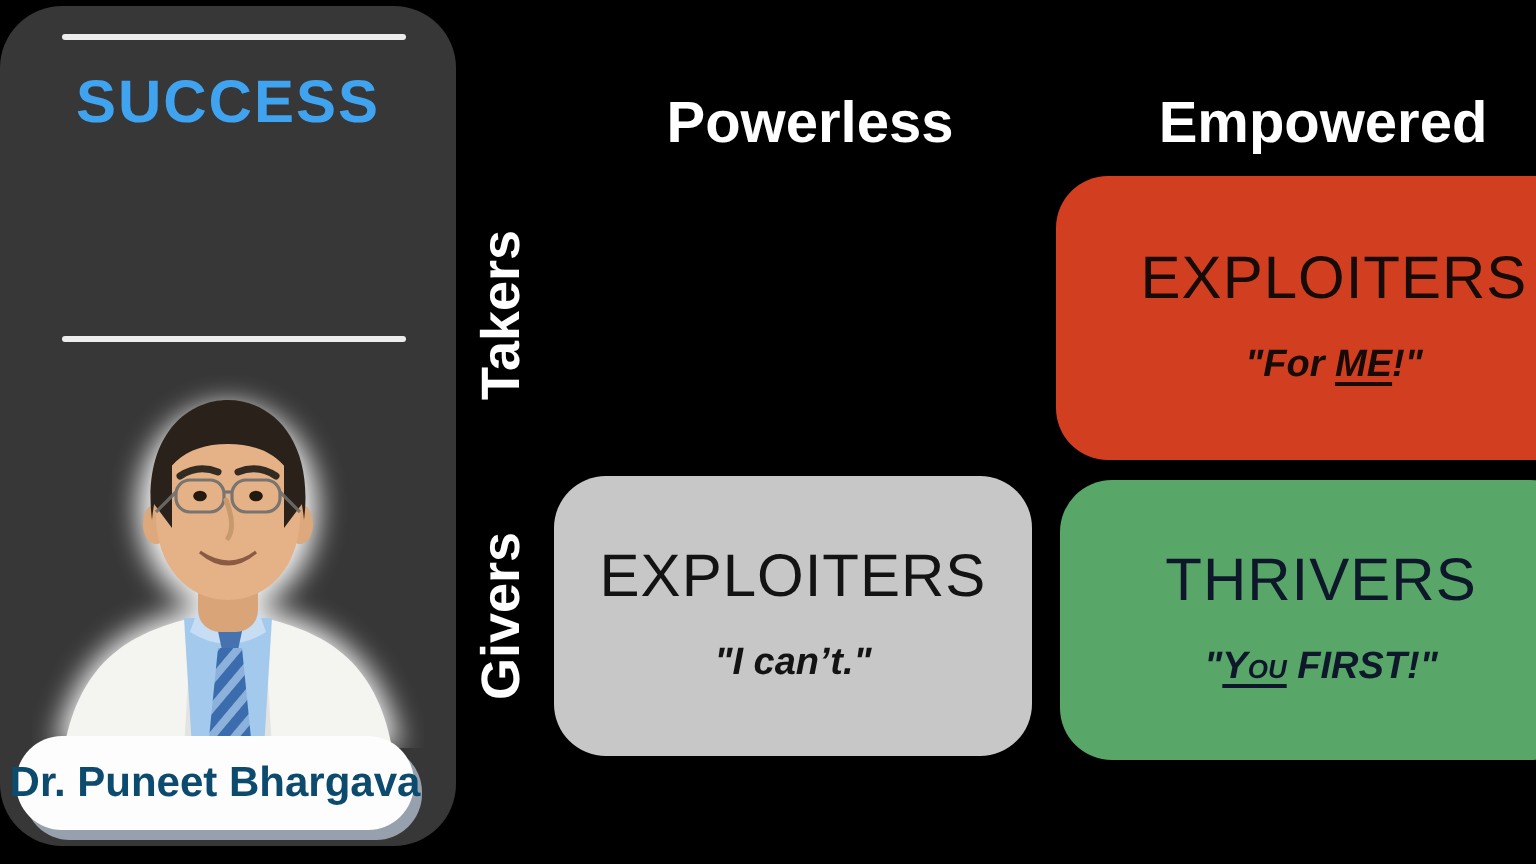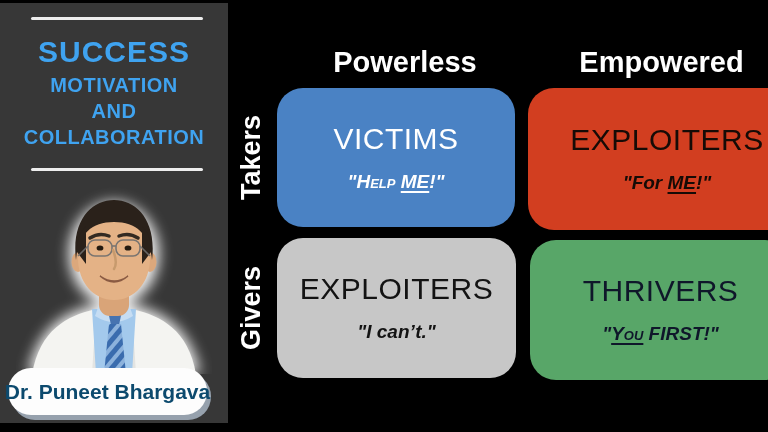--- a/index.html
+++ b/index.html
@@ -1,21 +1,21 @@
 <!DOCTYPE html>
 <html><head>
 <meta charset="utf-8">
 <style>
   html,body{margin:0;padding:0;background:#000;}
   .stage{
     position:relative;width:768px;height:432px;background:#000;
     font-family:"Liberation Sans",sans-serif;overflow:hidden;
   }
   
-  .left-panel{position:absolute;left:0;top:3px;width:228px;height:420px;background:#373737;}
+  .left-panel{position:absolute;left:0;top:3px;width:228px;height:420px;background:#373737;border-radius:31px;}
   .rule{position:absolute;left:31px;width:172px;height:3px;background:#ededed;border-radius:2px;}
   .rule-top{top:14px;}
   .rule-bottom{top:165px;}
   .panel-title{
     position:absolute;top:33px;left:0;width:228px;text-align:center;
     color:#3fa3f0;font-size:30px;line-height:32px;font-weight:800;letter-spacing:1px;
   }
   .panel-subtitle{
     position:absolute;top:69px;left:0;width:228px;text-align:center;
     color:#3fa3f0;font-size:20px;line-height:26px;font-weight:800;letter-spacing:.5px;
@@ -61,25 +61,20 @@
 </head>
 <body>
 
 <div class="stage">
 
   <div class="left-panel">
     <div class="rule rule-top"></div>
 
     <div class="panel-title">SUCCESS</div>
 
-    <div class="panel-subtitle">
-      <div>MOTIVATION</div>
-      <div>AND</div>
-      <div>COLLABORATION</div>
-    </div>
 
     <div class="rule rule-bottom"></div>
 
     <svg class="portrait" viewBox="0 0 196 196" aria-hidden="true">
       <defs>
         <filter id="glowf" x="-40%" y="-40%" width="180%" height="180%">
           <feGaussianBlur stdDeviation="7"></feGaussianBlur>
         </filter>
         <pattern id="tieStripes" patternUnits="userSpaceOnUse" width="9" height="9" patternTransform="rotate(40)">
           <rect width="9" height="9" fill="#3a6cae"></rect>
@@ -138,24 +133,20 @@
   </div>
 
   <div class="matrix">
 
     <div class="col-header c0">Powerless</div>
     <div class="col-header c1">Empowered</div>
 
     <div class="row-header r0">Takers</div>
     <div class="row-header r1">Givers</div>
 
-    <div class="quad victims">
-      <div class="q-title">VICTIMS</div>
-      <div class="q-tagline"><span>"</span><span class="sc">Help </span><span class="ul">ME</span><span>!</span><span>"</span></div>
-    </div>
 
     <div class="quad exploiters">
       <div class="q-title">EXPLOITERS</div>
       <div class="q-tagline"><span>"</span><span>For </span><span class="ul">ME</span><span>!</span><span>"</span></div>
     </div>
 
     <div class="quad bystanders">
       <div class="q-title">EXPLOITERS</div>
       <div class="q-tagline"><span>"</span><span>I can’t.</span><span class="ul"></span><span></span><span>"</span></div>
     </div>

